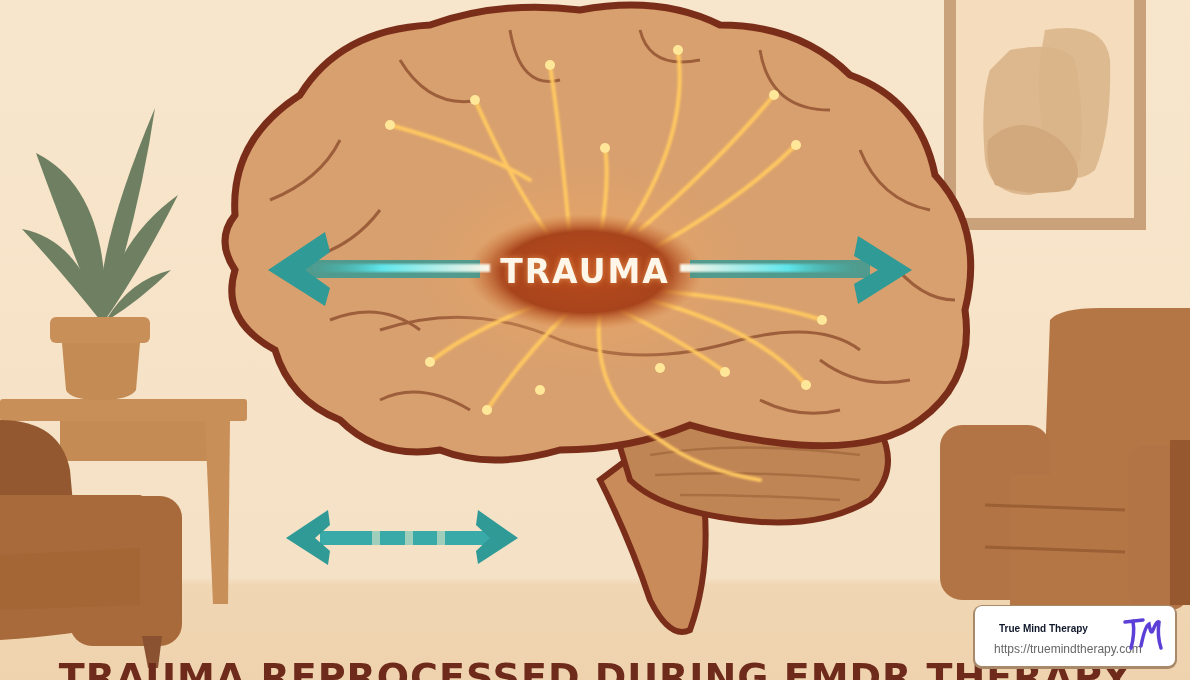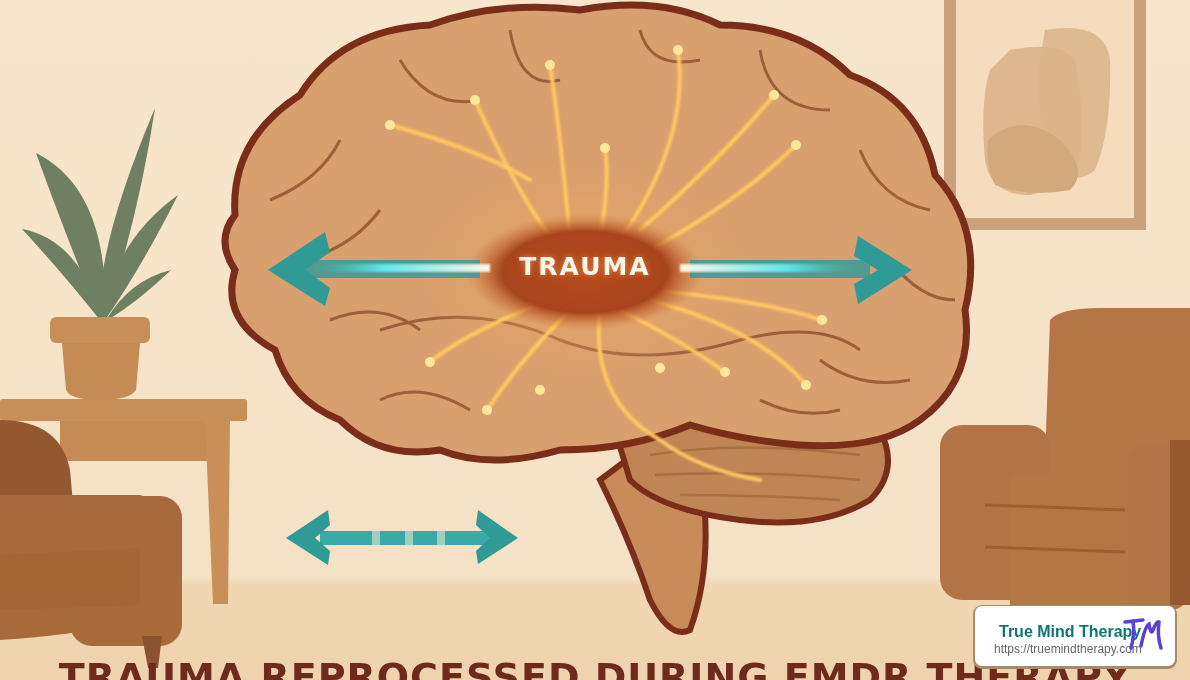--- a/index.html
+++ b/index.html
@@ -1,28 +1,28 @@
 <!DOCTYPE html>
 <html><head>
 <meta charset="utf-8">
 <style>
   html,body{margin:0;padding:0;}
   body{width:1190px;height:680px;overflow:hidden;background:#f6e3c8;font-family:"Liberation Sans",sans-serif;}
   .scene{position:relative;width:1190px;height:680px;overflow:hidden;
     background:linear-gradient(#f8e6cc 0%,#f5e1c5 85%,#f0d6b3 86%,#efd3ae 100%);}
   svg.art{position:absolute;left:0;top:0;}
   .trauma-label{position:absolute;left:470px;top:252px;width:230px;text-align:center;
-    font-family:"DejaVu Sans",sans-serif;font-weight:bold;font-size:25px;letter-spacing:2px;color:#fff6ea;
+    font-family:"DejaVu Sans",sans-serif;font-weight:bold;font-size:33px;letter-spacing:2px;color:#fff6ea;
     text-shadow:0 0 6px rgba(255,180,100,.6);}
   .caption{position:absolute;left:0;right:0;top:655px;text-align:center;
     font-family:"DejaVu Sans",sans-serif;font-weight:bold;font-size:38px;letter-spacing:1px;color:#6e2a1a;
     transform:scaleX(1.0);white-space:nowrap;}
   .brand{position:absolute;left:975px;top:606px;width:200px;height:60px;background:#fff;border-radius:7px;
     box-shadow:0 1px 0 2px #a8896a;}
-  .brand-name{position:absolute;left:24px;top:17px;font-size:16px;font-weight:bold;color:#0f766e;}
+  .brand-name{position:absolute;left:24px;top:17px;font-size:10px;font-weight:bold;color:#0f172a;}
   .brand-url{position:absolute;left:19px;top:36px;font-size:12px;color:#666;}
   .brand-logo{position:absolute;right:10px;top:10px;}
 </style>
 </head>
 <body>
 
 <div class="scene">
 <svg class="art" width="1190" height="680" viewBox="0 0 1190 680">
   <defs>
     <radialGradient id="core" cx="50%" cy="50%" r="50%">

